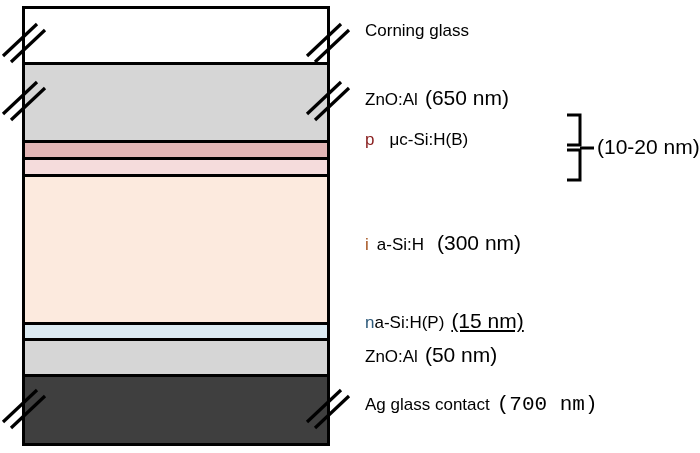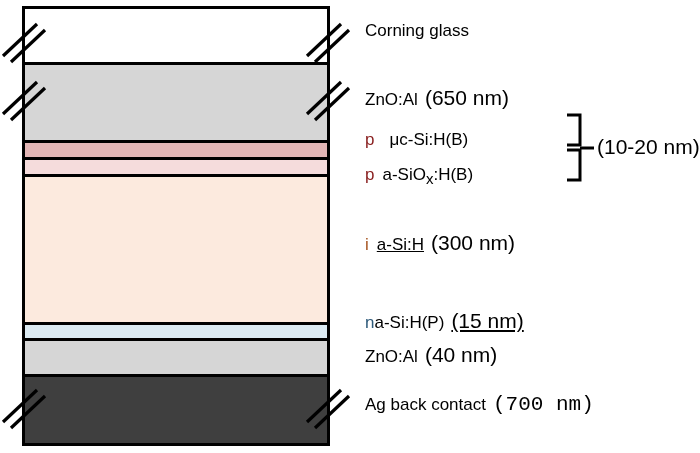--- a/index.html
+++ b/index.html
@@ -143,47 +143,44 @@
   </div>
 
   <div class="label" style="left:365px;top:87px;">
     <span class="lbl-main">ZnO:Al</span><span class="lbl-sub" style="margin-left:7px;">(650 nm)</span>
   </div>
 
   <div class="label" style="left:365px;top:131px;">
     <span class="lbl-main dope" style="color:#8b2222;">p</span><span class="lbl-main" style="margin-left:15px;">μc-Si:H(B)</span>
   </div>
 
-  <div class="label" style="left:365px;top:166px;">
-    <span class="lbl-main dope" style="color:#8b2222;">p</span><span class="lbl-main" style="margin-left:8px;">a-SiO</span><span class="sub-x">x</span><span class="lbl-main">:H(B)</span>
-  </div>
 
   <div id="bracket-group">
     <svg width="136" height="72" viewBox="0 0 136 72">
 
       <path class="brk-path" d="M 3 3 L 16 3 L 16 33 L 3 33"></path>
 
       <path class="brk-path" d="M 3 38 L 16 38 L 16 68 L 3 68"></path>
 
       <line x1="16" y1="36" x2="30" y2="36" stroke="#000" stroke-width="3"></line>
     </svg>
     <div class="label lbl-sub" style="left:33px;top:24px;">
       <span>(10-20 nm)</span>
     </div>
   </div>
 
   <div class="label" style="left:365px;top:232px;">
-    <span class="lbl-main dope" style="color:#a65420;">i</span><span class="lbl-main" style="margin-left:8px;text-decoration:underline;">a-Si:H</span><span class="lbl-sub" style="margin-left:7px;">(300 nm)</span>
+    <span class="lbl-main dope" style="color:#a65420;">i</span><span class="lbl-main" style="margin-left:8px;">a-Si:H</span><span class="lbl-sub" style="margin-left:13px;">(300 nm)</span>
   </div>
 
   <div class="label" style="left:365px;top:310px;">
     <span class="lbl-main dope" style="color:#2e5a7a;">n</span><span class="lbl-main" style="">a-Si:H(P)</span><span class="lbl-sub" style="margin-left:7px;text-decoration:underline;">(15 nm)</span>
   </div>
 
   <div class="label" style="left:365px;top:344px;">
-    <span class="lbl-main">ZnO:Al</span><span class="lbl-sub" style="margin-left:7px;">(40 nm)</span>
+    <span class="lbl-main">ZnO:Al</span><span class="lbl-sub" style="margin-left:7px;">(50 nm)</span>
   </div>
 
   <div class="label" style="left:365px;top:394px;">
-    <span class="lbl-main">Ag back contact</span><span class="lbl-sub" style="margin-left:7px;font-family:Liberation Mono, monospace;">(700 nm)</span>
+    <span class="lbl-main">Ag glass contact</span><span class="lbl-sub" style="margin-left:7px;font-family:Liberation Mono, monospace;">(700 nm)</span>
   </div>
 
 </div>
 
 </body></html>

